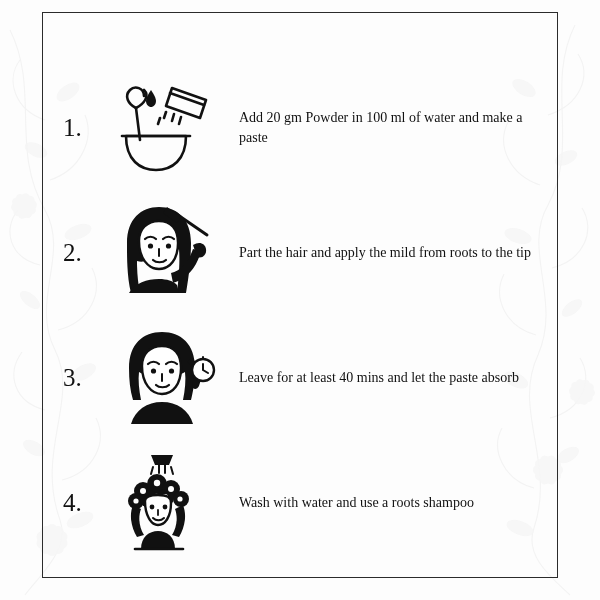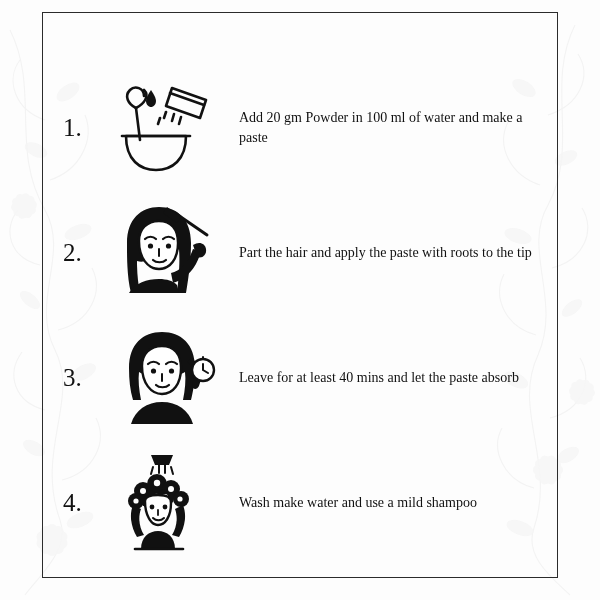--- a/index.html
+++ b/index.html
@@ -227,21 +227,21 @@
             <path d="M64 72 C74 70 82 60 86 48 L94 50 C90 66 80 78 66 82 Z" fill="#111"></path>
 
             <path d="M86 44 C92 40 98 42 99 48 C100 54 95 58 90 56 Z" fill="#111"></path>
 
             <path d="M68 12 L100 34" stroke="#111" stroke-width="3" fill="none" stroke-linecap="round"></path>
             <path d="M60 6 L74 16 L70 22 L56 12 Z" fill="#111"></path>
 
             <path d="M22 92 C28 82 40 78 52 78 C60 78 66 80 70 84 L72 92 Z" fill="#111"></path>
           </svg>
         </div>
-        <div class="step-text">Part the hair and apply the paste with roots to the tip</div>
+        <div class="step-text">Part the hair and apply the mild from roots to the tip</div>
       </div>
 
       <div class="step-row">
         <div class="step-num">3.</div>
         <div class="step-icon">
           <svg width="110" height="100" viewBox="0 0 110 100" xmlns="http://www.w3.org/2000/svg">
 
             <path d="M22 40 C22 16 36 4 55 4 C74 4 88 16 88 40 C88 54 86 64 84 72 L76 72 C78 62 79 52 78 44 C70 50 40 50 32 44 C31 52 32 62 34 72 L26 72 C23 62 22 52 22 40 Z" fill="#111"></path>
 
             <path d="M84 30 C94 36 96 48 92 58 C90 62 86 62 85 58 C88 48 86 38 80 34 Z" fill="#111"></path>
@@ -298,18 +298,18 @@
             <path d="M51 59 L51 64" stroke="#111" stroke-width="1.8" stroke-linecap="round" fill="none"></path>
             <path d="M46 67 C49 70 54 70 57 67" stroke="#111" stroke-width="2" fill="none" stroke-linecap="round"></path>
 
             <path d="M30 86 C24 76 22 64 26 54 L34 58 C31 66 32 76 37 84 Z" fill="#111"></path>
             <path d="M72 86 C78 76 80 64 76 54 L68 58 C71 66 70 76 65 84 Z" fill="#111"></path>
 
             <path d="M34 98 C34 86 42 80 51 80 C60 80 68 86 68 98 Z" fill="#111"></path>
             <path d="M28 98 L76 98" stroke="#111" stroke-width="2.6" stroke-linecap="round"></path>
           </svg>
         </div>
-        <div class="step-text">Wash make water and use a mild shampoo</div>
+        <div class="step-text">Wash with water and use a roots shampoo</div>
       </div>
 
     </div>
   </div>
 </div>
 
 </body></html>

